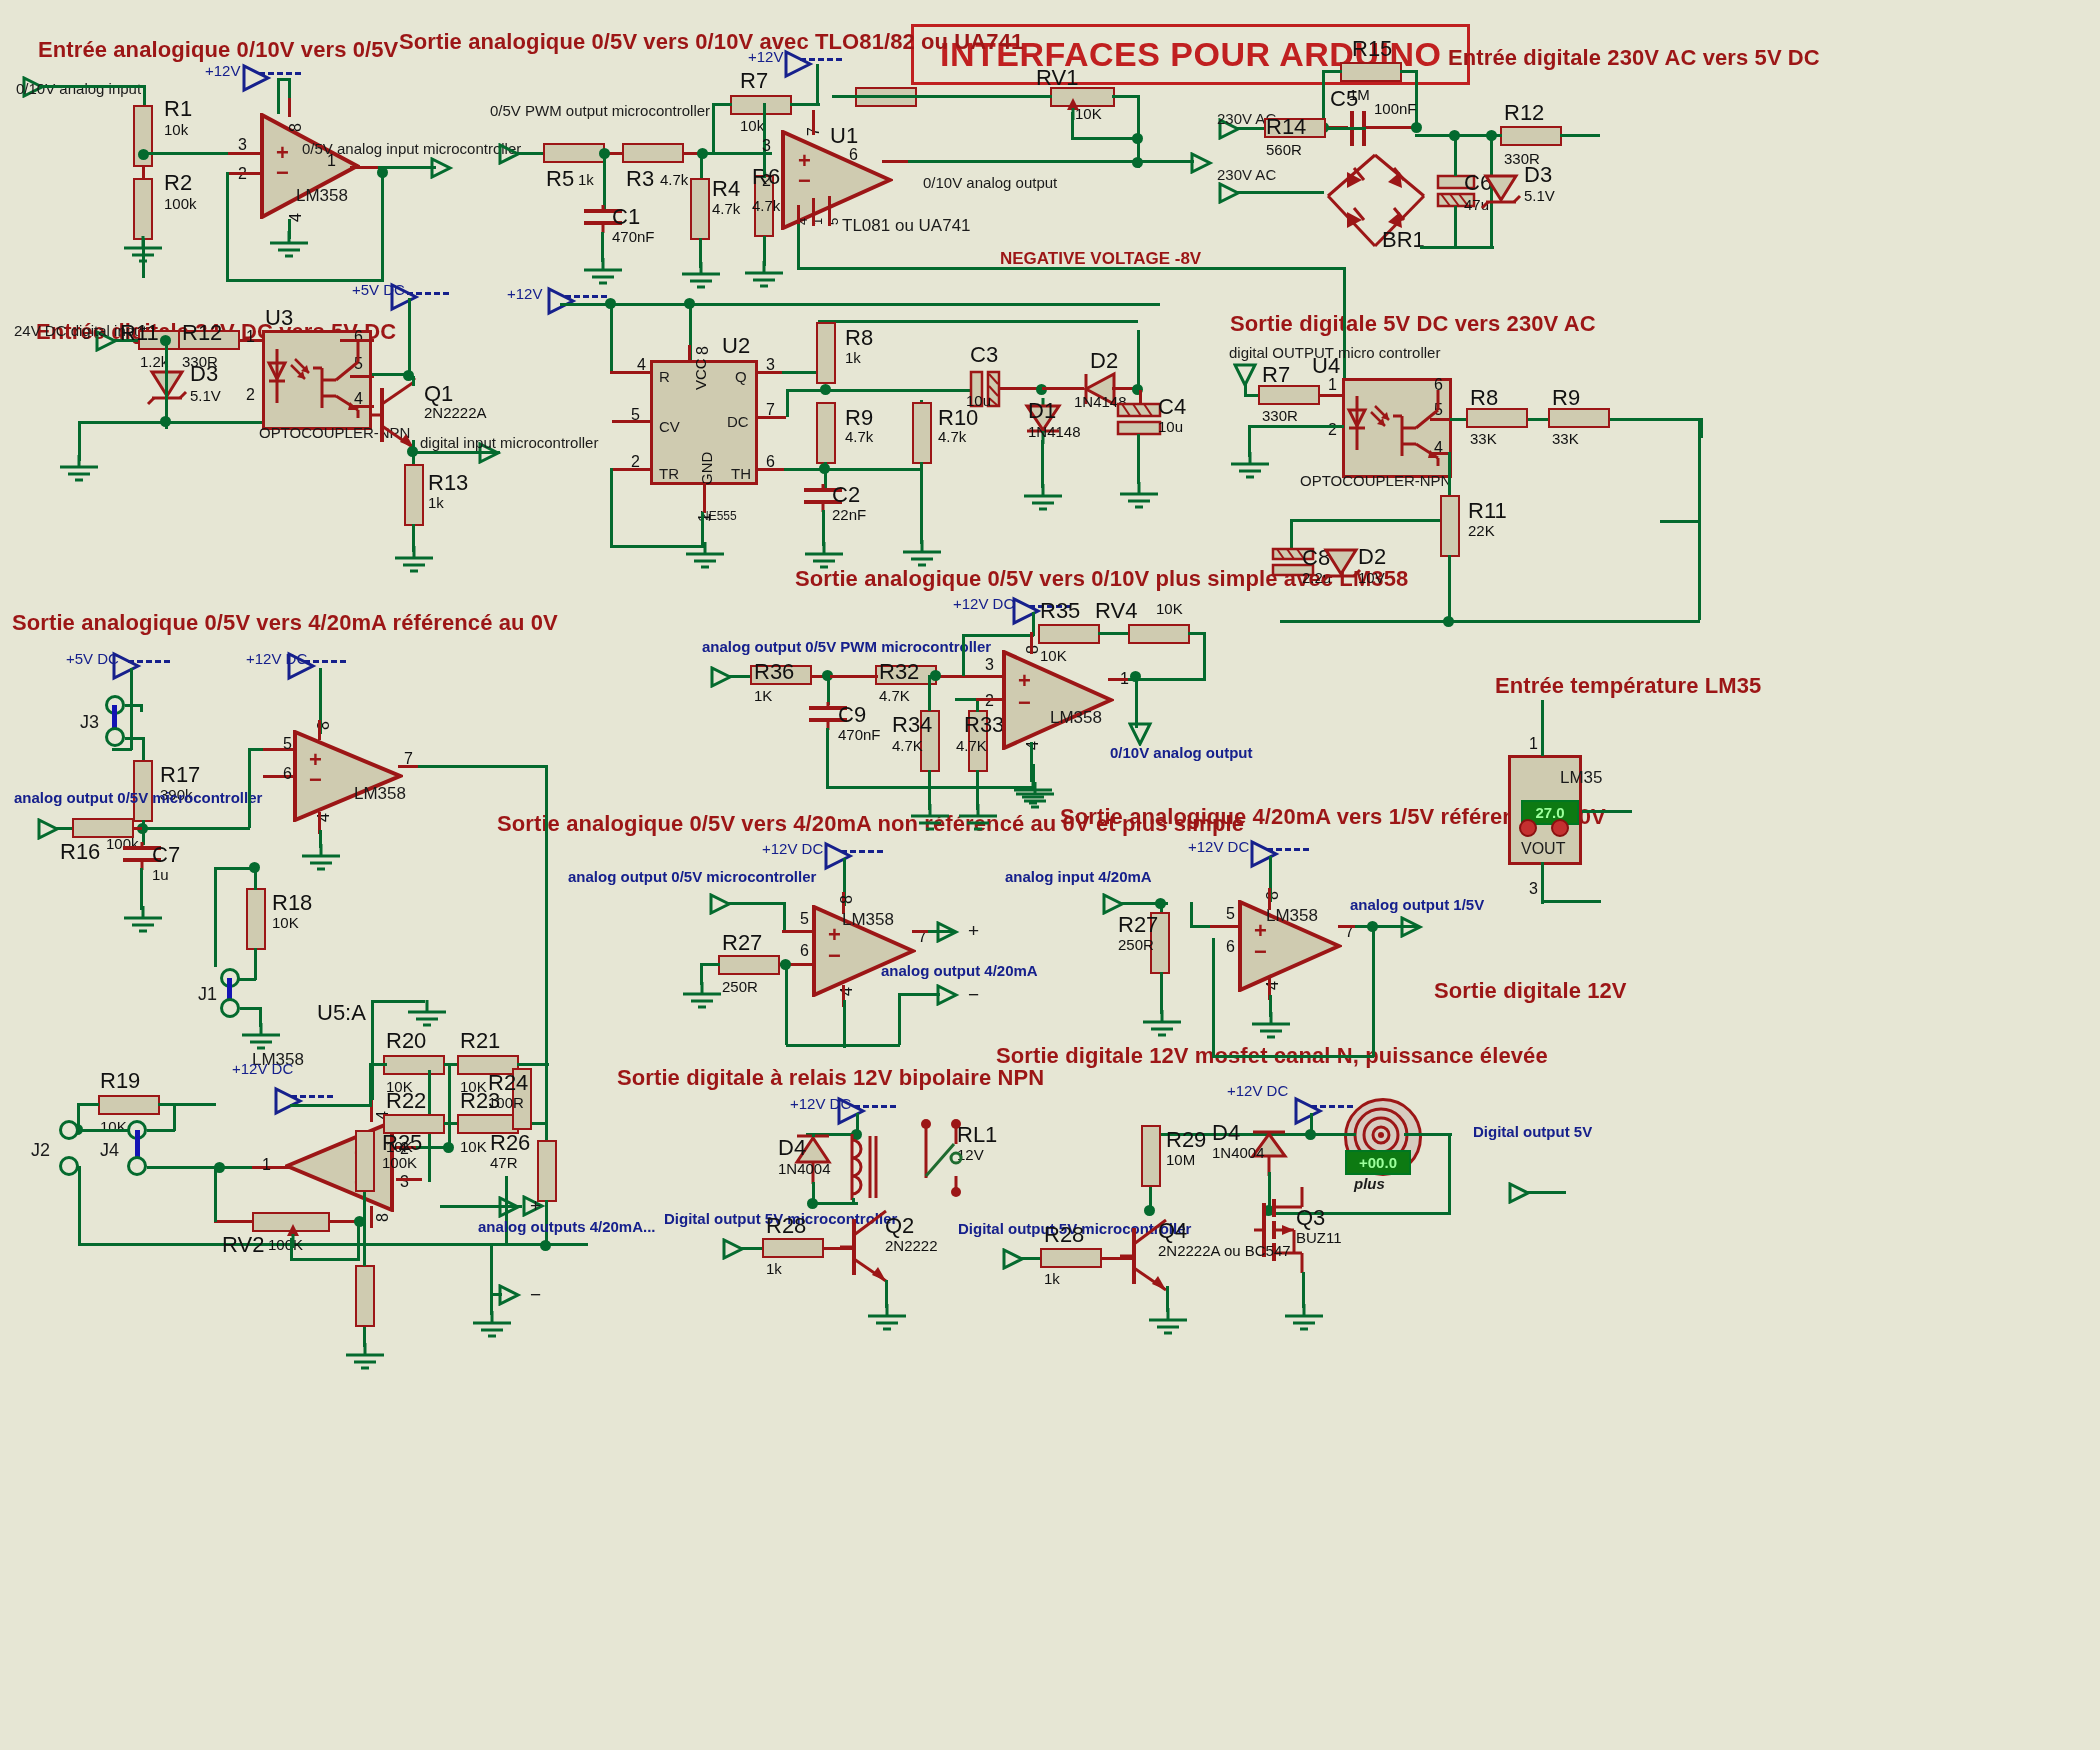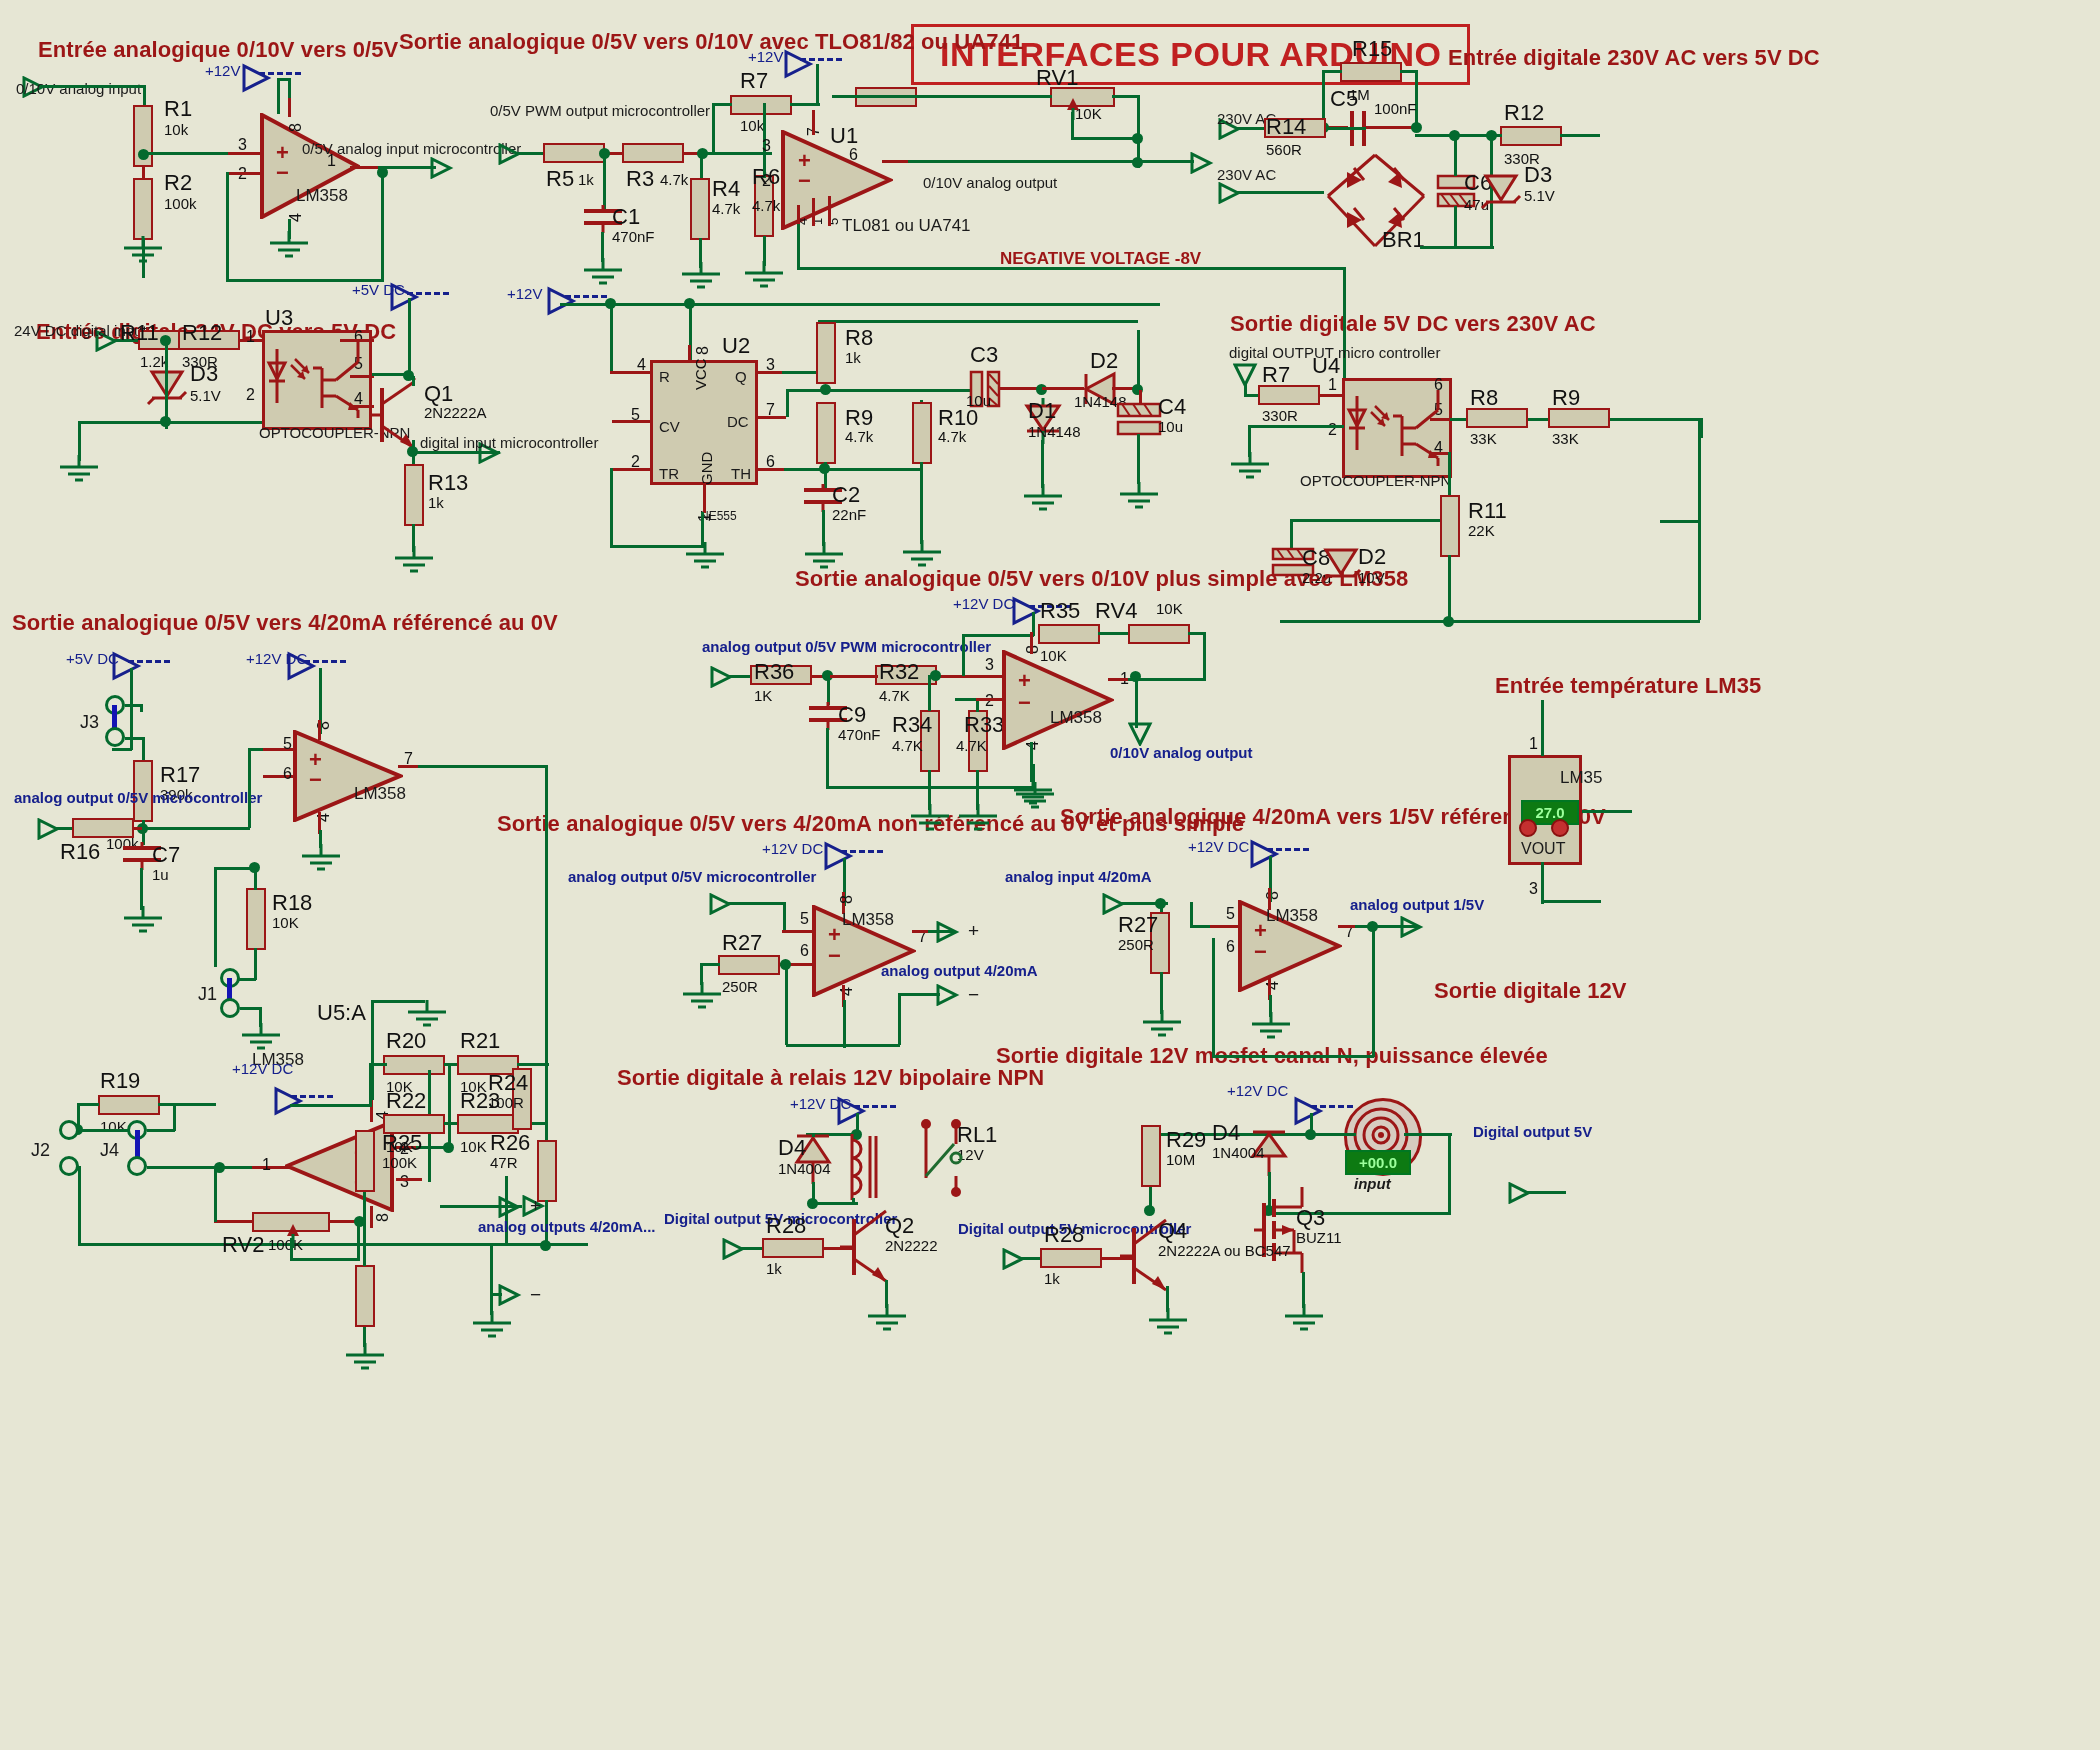--- a/index.html
+++ b/index.html
@@ -1462,21 +1462,21 @@
 
   <div class="motor" style="left:1344px;top:1098px;width:72px;height:72px;">
     <svg width="68" height="68">
       <circle cx="34" cy="34" r="26" fill="none" stroke="#9c1616" stroke-width="3"></circle>
       <circle cx="34" cy="34" r="17" fill="none" stroke="#9c1616" stroke-width="3"></circle>
       <circle cx="34" cy="34" r="8" fill="none" stroke="#9c1616" stroke-width="3"></circle>
       <circle cx="34" cy="34" r="3" fill="#9c1616"></circle>
     </svg>
   </div>
   <div class="lcd" style="left:1345px;top:1150px;width:54px;">+00.0</div>
-  <div class="lbl" style="left:1354px;top:1175px;font-style:italic;font-weight:bold;">input</div>
+  <div class="lbl" style="left:1354px;top:1175px;font-style:italic;font-weight:bold;">plus</div>
   <div class="wire wh" style="left:1342px;top:1133px;width:14px;"></div>
   <div class="wire wh" style="left:1404px;top:1133px;width:48px;"></div>
   <div class="wire wv" style="left:1448px;top:1133px;height:82px;"></div>
   <div class="wire wh" style="left:1268px;top:1212px;width:182px;"></div>
 
   <div class="gnd" style="left:1254px;top:1185px;">
     <svg width="80" height="92">
       <line x1="10" y1="18" x2="10" y2="72" stroke="#9c1616" stroke-width="4"></line>
       <line x1="0" y1="45" x2="10" y2="45" stroke="#9c1616" stroke-width="3"></line>
       <line x1="20" y1="14" x2="20" y2="32" stroke="#9c1616" stroke-width="4"></line>

